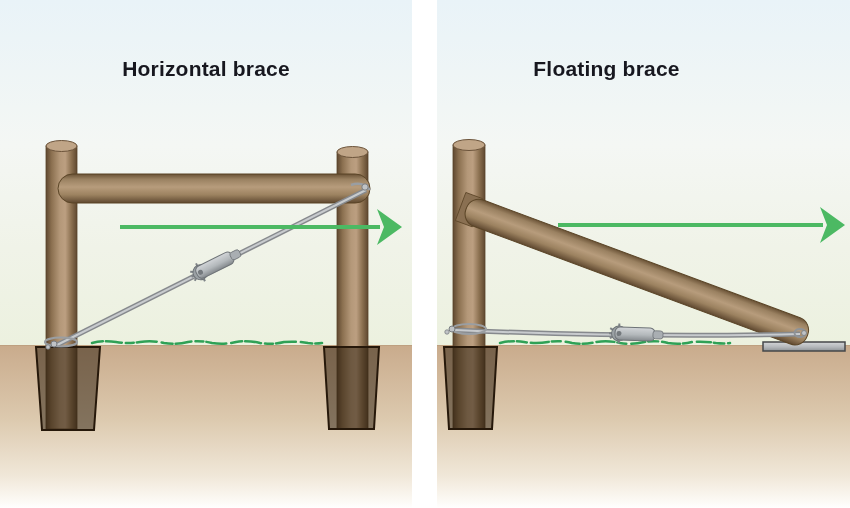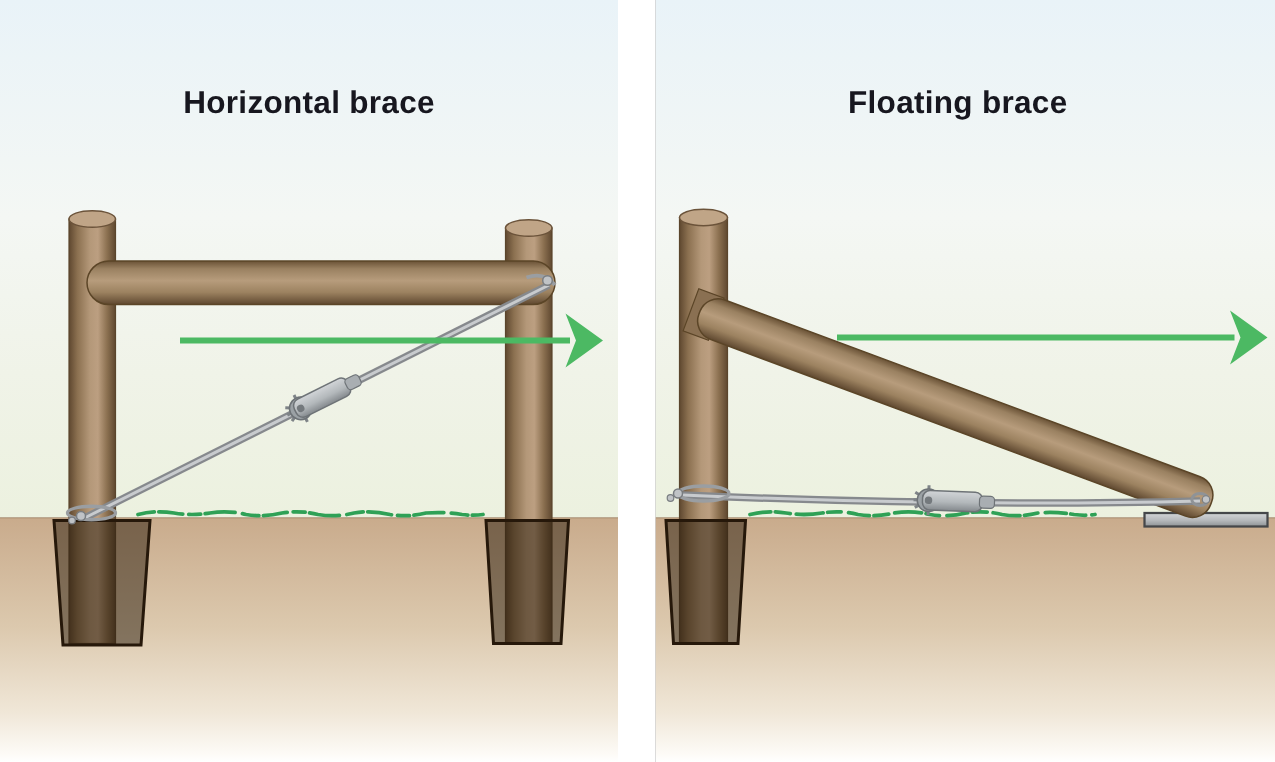--- a/index.html
+++ b/index.html
@@ -1,26 +1,26 @@
 <!DOCTYPE html>
 <html><head>
 <meta charset="utf-8">
 <style>
   html,body{margin:0;padding:0;background:#ffffff;}
   .stage{
-    position:relative;width:850px;height:508px;background:#737373;overflow:hidden;
+    position:relative;width:850px;height:508px;background:#3b82f6;overflow:hidden;
     font-family:"Liberation Sans", sans-serif;
   }
   .stage svg{position:absolute;left:0;top:0;display:block;}
   .panel-title{
     position:absolute;top:57px;font-size:21px;font-weight:700;color:#17171f;
     text-align:center;letter-spacing:.2px;user-select:none;
   }
   #title-left{left:0;width:412px;}
-  #title-right{left:437px;width:339px;margin-left:32px;}
+  #title-right{left:437px;width:339px;}
 </style>
 </head>
 <body>
 
 <div class="stage">
 
   <svg width="850" height="508" viewBox="0 0 850 508">
     <defs>
       <linearGradient id="skyGrad" x1="0" y1="0" x2="0" y2="1">
         <stop offset="0%" stop-color="#e9f3f8"></stop>

